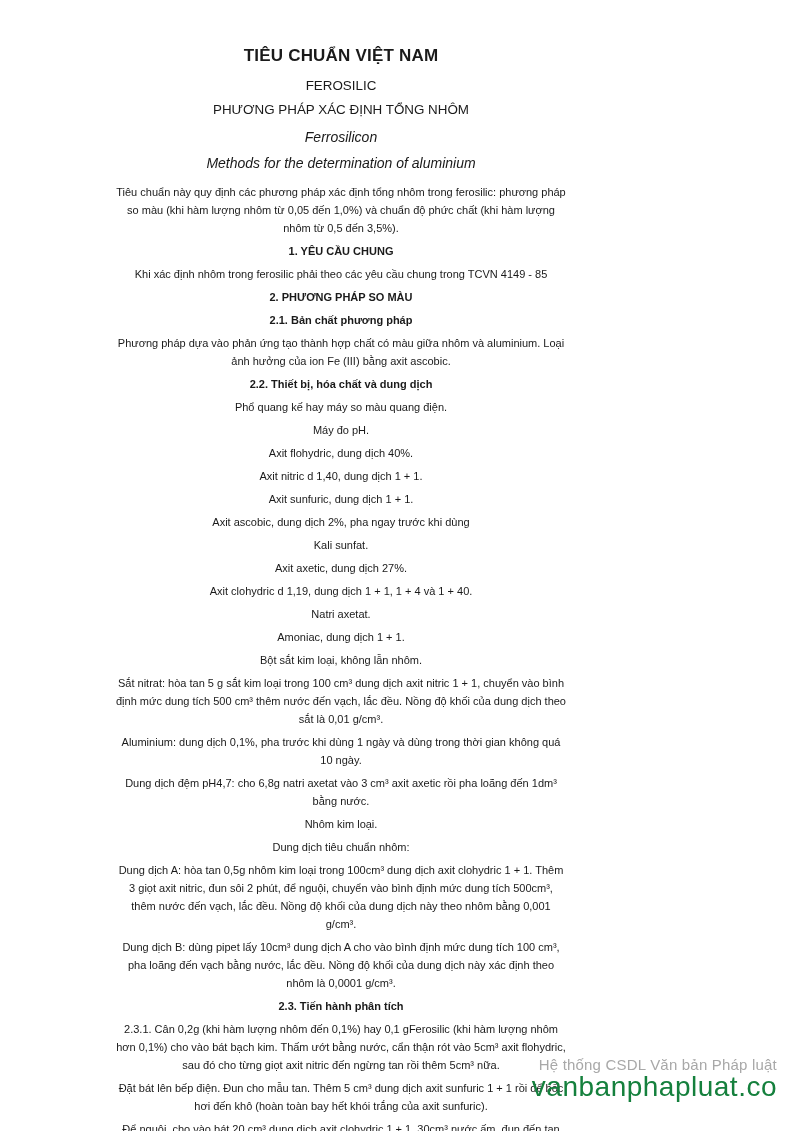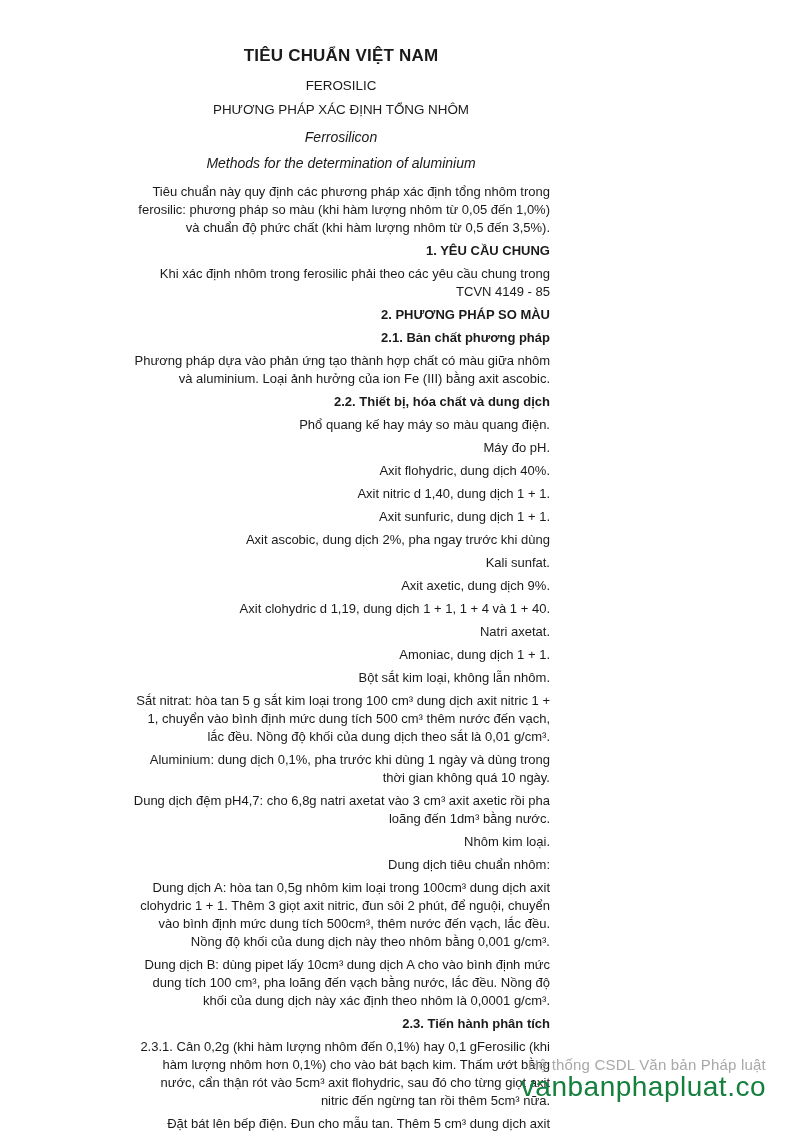--- a/index.html
+++ b/index.html
@@ -21,30 +21,30 @@
     padding: 46px 74px 0 116px;
   }
   .doc-header { text-align: center; }
   .hdr-title   { font-size: 17px;   font-weight: 700; margin: 0 0 12px; letter-spacing: 0.2px; }
   .hdr-code    { font-size: 16px;   font-weight: 700; margin: 0 0 13px; }
   .hdr-product { font-size: 13.4px; font-weight: 400; margin: 0 0 9px; }
   .hdr-subject { font-size: 13.4px; font-weight: 400; margin: 0 0 12px; }
   .hdr-en      { font-size: 14px; font-style: italic; margin: 0 0 10px; }
   .doc-body { margin-top: 12px; }
   .doc-p, .doc-h {
-    font-size: 13px;
+    font-size: 11px;
     line-height: 18px;
-    margin: 5px 16px;
-    text-align: right;
+    margin: 5px 0;
+    text-align: center;
   }
   .doc-h { font-weight: 700; }
   .watermark {
     position: absolute;
     top: 1056px;
-    right: 34px;
+    right: 23px;
     text-align: right;
     user-select: none;
   }
   .wm-line1 {
     font-size: 15px;
     line-height: 18px;
     letter-spacing: 0.2px;
   }
   .wm-line2 {
     font-size: 28px;
@@ -74,21 +74,21 @@
       <p class="doc-h">2.1. Bản chất phương pháp</p>
       <p class="doc-p">Phương pháp dựa vào phản ứng tạo thành hợp chất có màu giữa nhôm và aluminium. Loại ảnh hưởng của ion Fe (III) bằng axit ascobic.</p>
       <p class="doc-h">2.2. Thiết bị, hóa chất và dung dịch</p>
       <p class="doc-p">Phổ quang kế hay máy so màu quang điện.</p>
       <p class="doc-p">Máy đo pH.</p>
       <p class="doc-p">Axit flohydric, dung dịch 40%.</p>
       <p class="doc-p">Axit nitric d 1,40, dung dịch 1 + 1.</p>
       <p class="doc-p">Axit sunfuric, dung dịch 1 + 1.</p>
       <p class="doc-p">Axit ascobic, dung dịch 2%, pha ngay trước khi dùng</p>
       <p class="doc-p">Kali sunfat.</p>
-      <p class="doc-p">Axit axetic, dung dịch 9%.</p>
+      <p class="doc-p">Axit axetic, dung dịch 27%.</p>
       <p class="doc-p">Axit clohydric d 1,19, dung dịch 1 + 1, 1 + 4 và 1 + 40.</p>
       <p class="doc-p">Natri axetat.</p>
       <p class="doc-p">Amoniac, dung dịch 1 + 1.</p>
       <p class="doc-p">Bột sắt kim loại, không lẫn nhôm.</p>
       <p class="doc-p">Sắt nitrat: hòa tan 5 g sắt kim loại trong 100 cm³ dung dịch axit nitric 1 + 1, chuyển vào bình định mức dung tích 500 cm³ thêm nước đến vạch, lắc đều. Nồng độ khối của dung dịch theo sắt là 0,01 g/cm³.</p>
       <p class="doc-p">Aluminium: dung dịch 0,1%, pha trước khi dùng 1 ngày và dùng trong thời gian không quá 10 ngày.</p>
       <p class="doc-p">Dung dịch đệm pH4,7: cho 6,8g natri axetat vào 3 cm³ axit axetic rồi pha loãng đến 1dm³ bằng nước.</p>
       <p class="doc-p">Nhôm kim loại.</p>
       <p class="doc-p">Dung dịch tiêu chuẩn nhôm:</p>
       <p class="doc-p">Dung dịch A: hòa tan 0,5g nhôm kim loại trong 100cm³ dung dịch axit clohydric 1 + 1. Thêm 3 giọt axit nitric, đun sôi 2 phút, để nguội, chuyển vào bình định mức dung tích 500cm³, thêm nước đến vạch, lắc đều. Nồng độ khối của dung dịch này theo nhôm bằng 0,001 g/cm³.</p>

